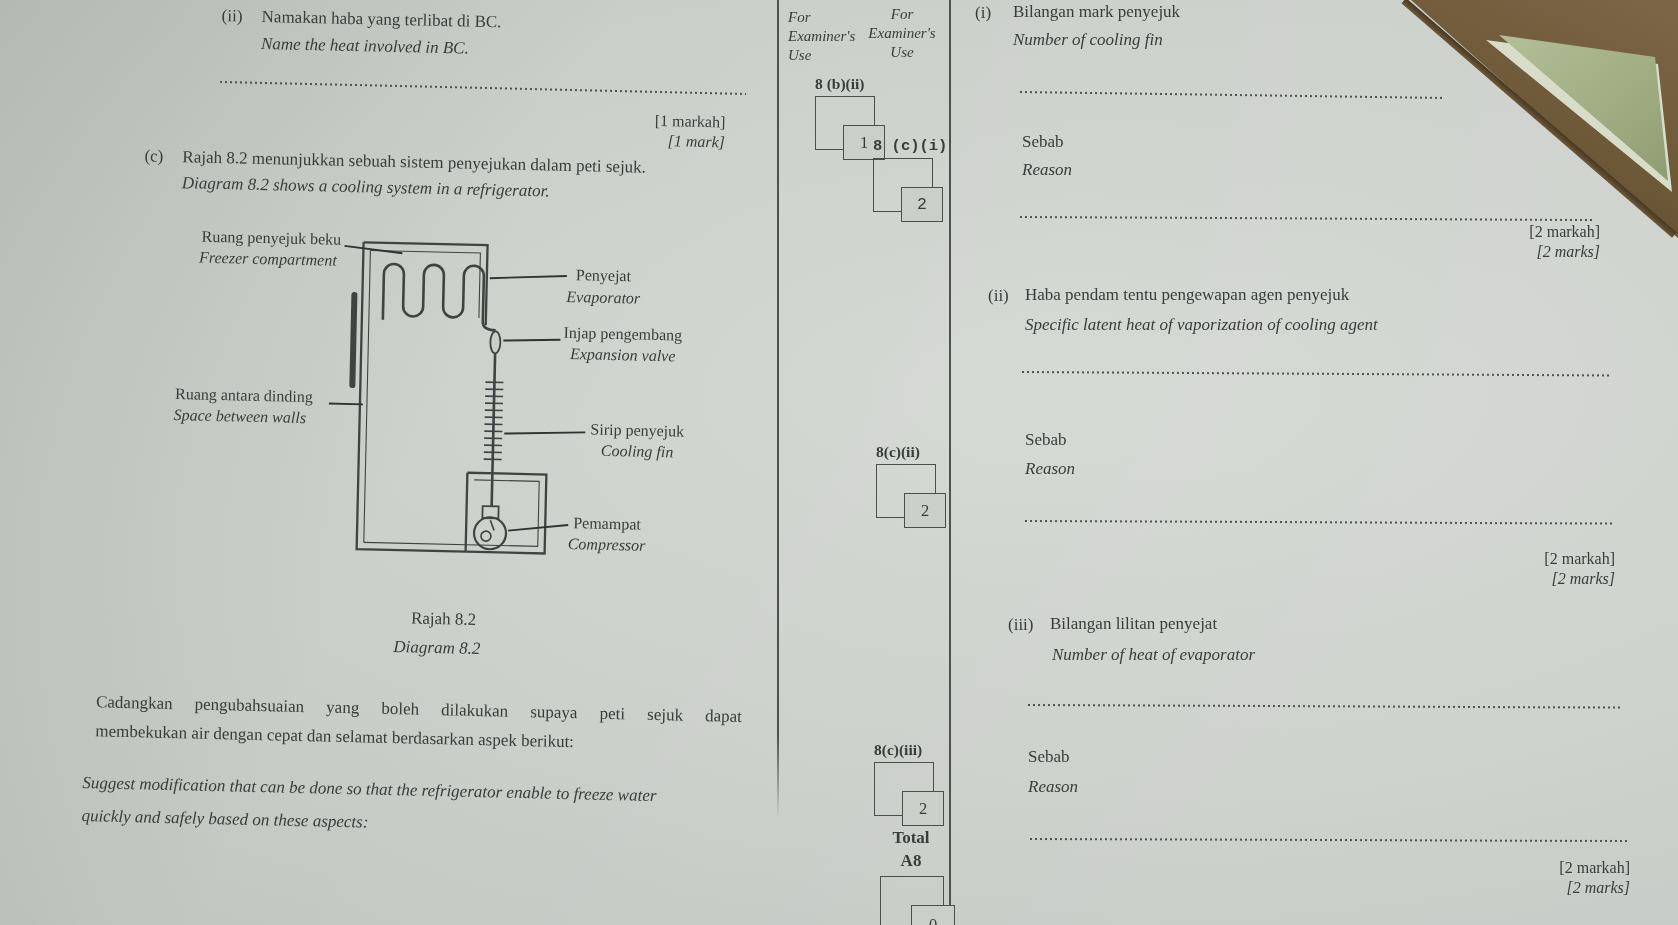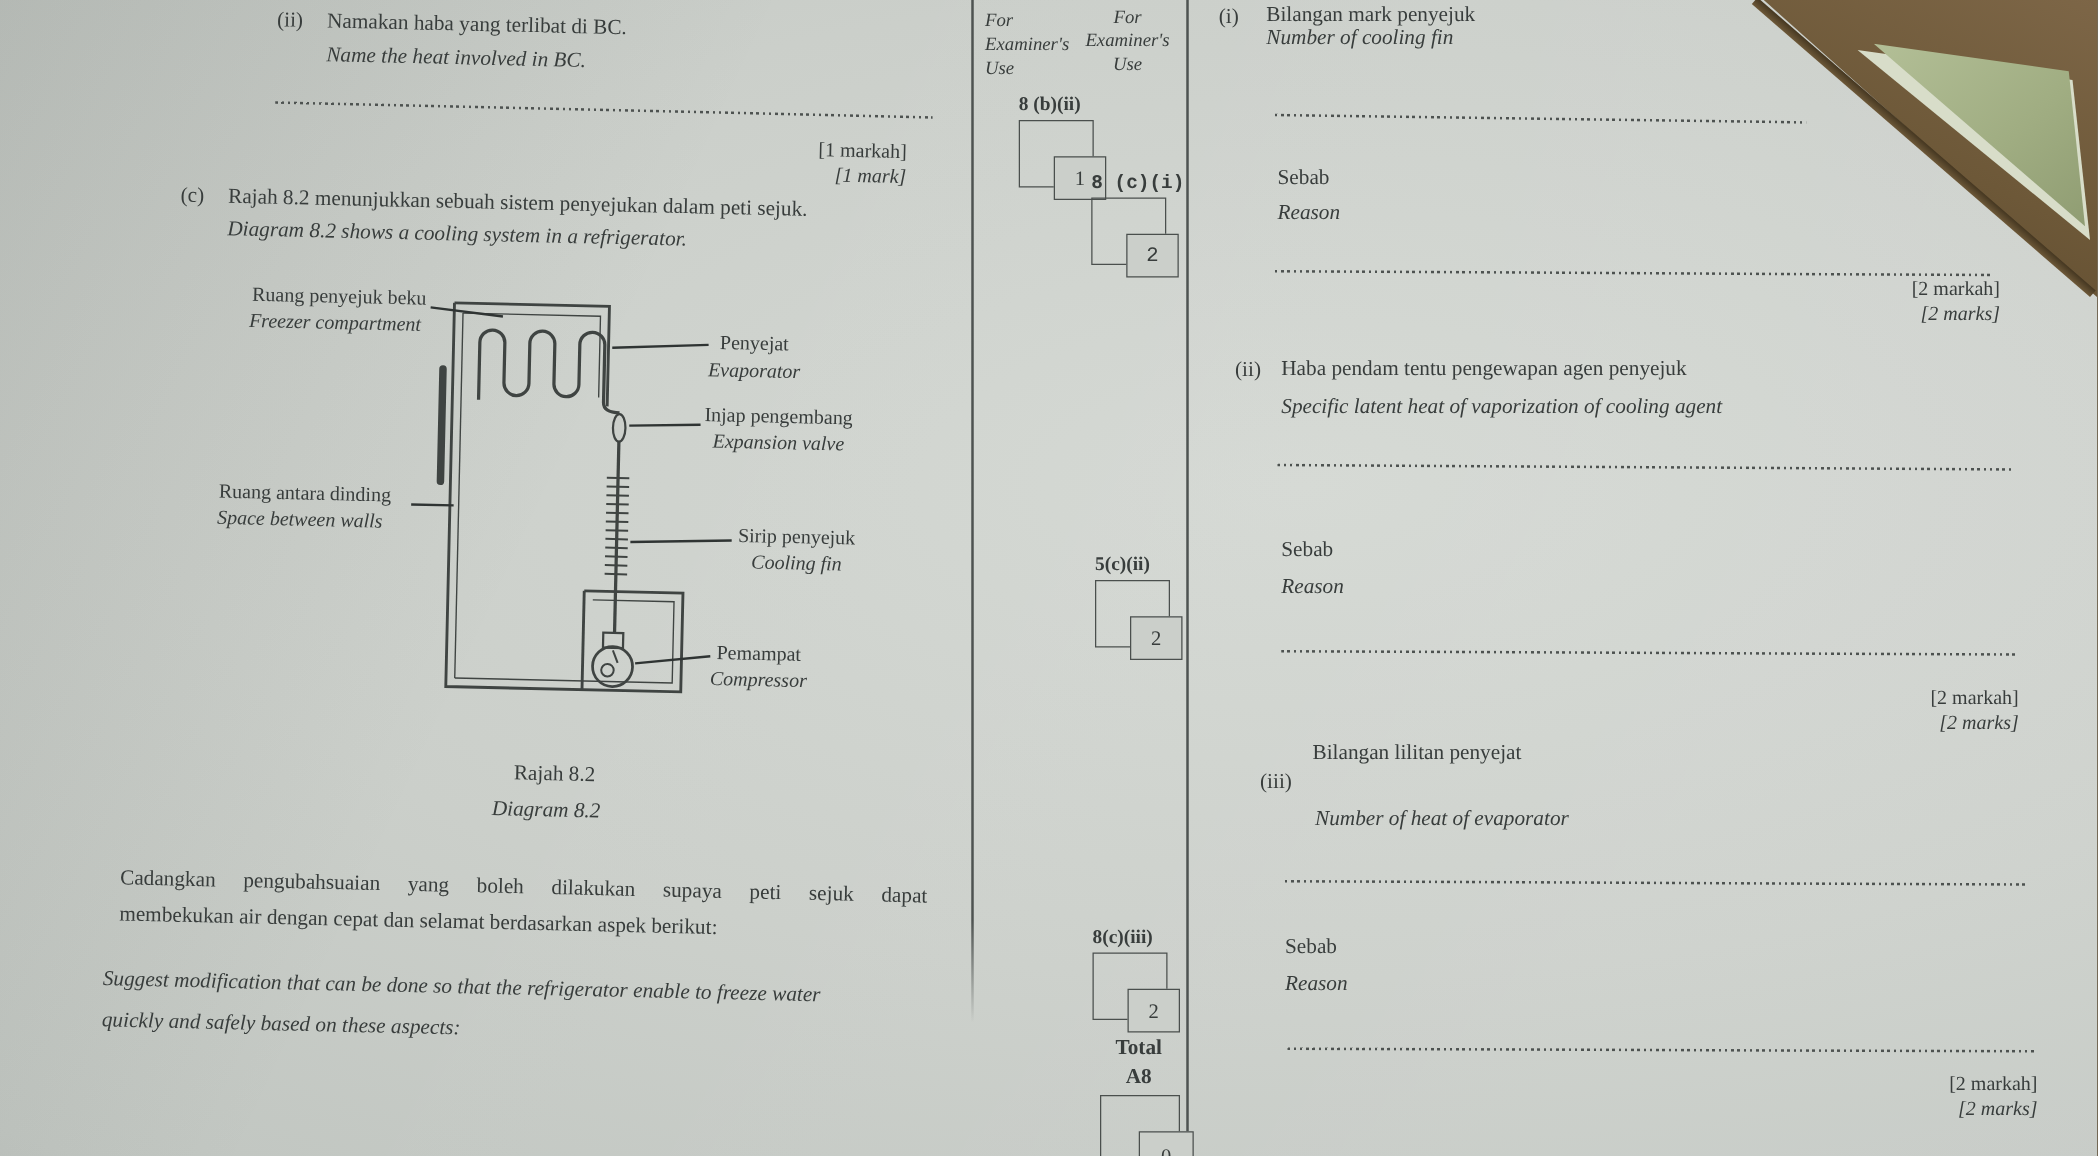--- a/index.html
+++ b/index.html
@@ -160,42 +160,42 @@
     <span class="lbl">8 (b)(ii)</span>
     <div class="outer"></div>
     <div class="inner">1</div>
   </div>
   <div class="mbx" style="left:873px;top:158px;font-family:Liberation Mono, monospace;">
     <span class="lbl">8 (c)(i)</span>
     <div class="outer"></div>
     <div class="inner">2</div>
   </div>
   <div class="mbx" style="left:876px;top:464px;">
-    <span class="lbl">5(c)(ii)</span>
+    <span class="lbl">8(c)(ii)</span>
     <div class="outer"></div>
     <div class="inner">2</div>
   </div>
   <div class="mbx" style="left:874px;top:762px;">
     <span class="lbl">8(c)(iii)</span>
     <div class="outer"></div>
     <div class="inner">2</div>
   </div>
 
   <span class="total-t" style="left:878px;top:828px;">Total</span>
   <span class="total-t" style="left:878px;top:851px;">A8</span>
   <div class="mbx" style="left:880px;top:876px;">
     <div class="outer" style="width:62px;height:60px;"></div>
     <div class="inner" style="left:31px;top:29px;width:42px;height:38px;">0</div>
   </div>
 
   <div class="right-page">
 
     <span class="t" style="left:975px;top:2px;">(i)</span>
     <span class="t" style="left:1013px;top:1px;">Bilangan mark penyejuk</span>
-    <span class="t en" style="left:1013px;top:19px;">Number of cooling fin</span>
+    <span class="t en" style="left:1013px;top:29px;">Number of cooling fin</span>
     <div class="dots" style="left:1020px;top:91px;width:425px;transform:rotate(0.8deg);transform-origin:0 0;"></div>
     <span class="t" style="left:1022px;top:131px;">Sebab</span>
     <span class="t en" style="left:1022px;top:159px;">Reason</span>
     <div class="dots" style="left:1020px;top:216px;width:575px;transform:rotate(0.3deg);transform-origin:0 0;"></div>
     <div class="rblock" style="left:1440px;top:222px;width:160px;">
       <span class="t sm" style="position:static;display:block;">[2 markah]</span>
       <span class="t sm en" style="position:static;display:block;">[2 marks]</span>
     </div>
 
     <span class="t" style="left:988px;top:285px;">(ii)</span>
@@ -204,21 +204,21 @@
     <div class="dots" style="left:1022px;top:371px;width:590px;transform:rotate(0.35deg);transform-origin:0 0;"></div>
     <span class="t" style="left:1025px;top:429px;">Sebab</span>
     <span class="t en" style="left:1025px;top:458px;">Reason</span>
     <div class="dots" style="left:1025px;top:520px;width:588px;transform:rotate(0.25deg);transform-origin:0 0;"></div>
     <div class="rblock" style="left:1455px;top:549px;width:160px;">
       <span class="t sm" style="position:static;display:block;">[2 markah]</span>
       <span class="t sm en" style="position:static;display:block;">[2 marks]</span>
     </div>
 
     <span class="t" style="left:1008px;top:614px;">(iii)</span>
-    <span class="t" style="left:1050px;top:591px;">Bilangan lilitan penyejat</span>
+    <span class="t" style="left:1050px;top:613px;">Bilangan lilitan penyejat</span>
     <span class="t en" style="left:1052px;top:644px;">Number of heat of evaporator</span>
     <div class="dots" style="left:1028px;top:704px;width:592px;transform:rotate(0.25deg);transform-origin:0 0;"></div>
     <span class="t" style="left:1028px;top:746px;">Sebab</span>
     <span class="t en" style="left:1028px;top:776px;">Reason</span>
     <div class="dots" style="left:1030px;top:838px;width:598px;transform:rotate(0.2deg);transform-origin:0 0;"></div>
     <div class="rblock" style="left:1470px;top:858px;width:160px;">
       <span class="t sm" style="position:static;display:block;">[2 markah]</span>
       <span class="t sm en" style="position:static;display:block;">[2 marks]</span>
     </div>
   </div>

